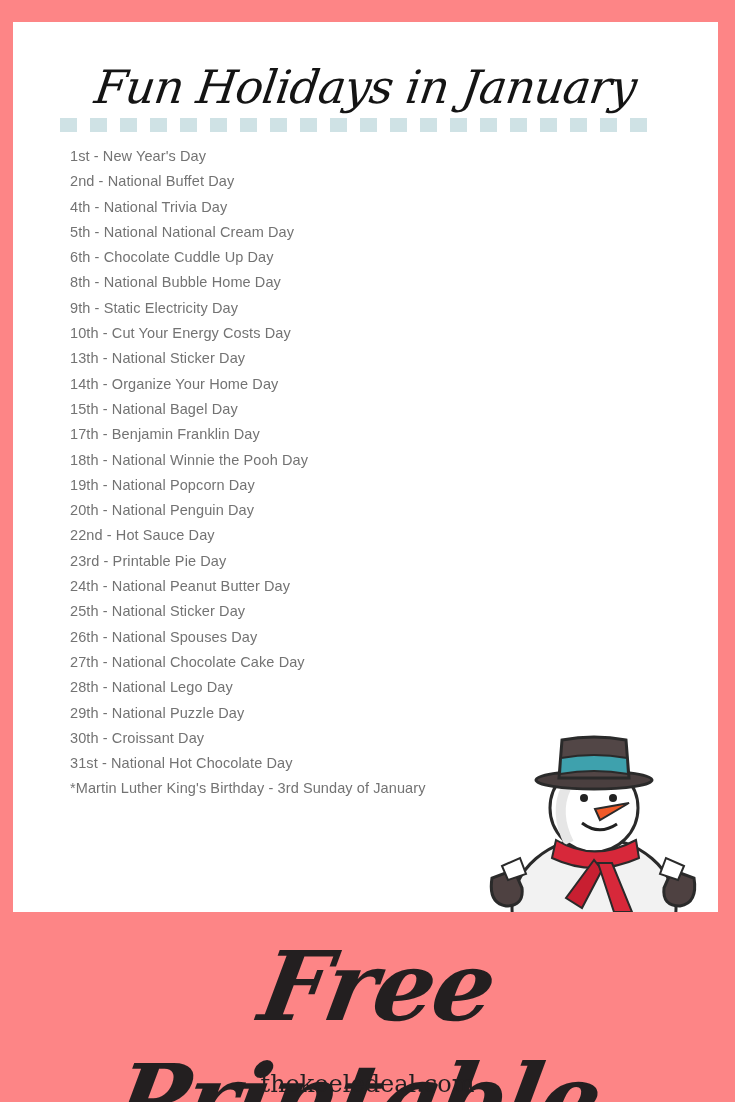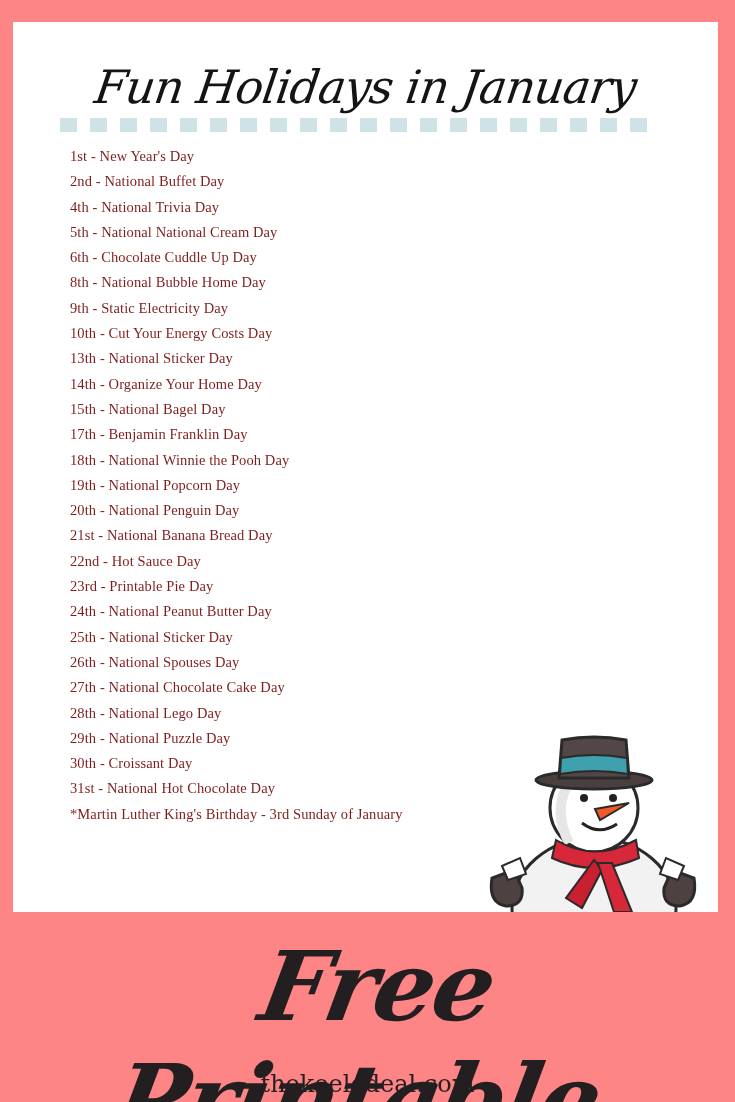--- a/index.html
+++ b/index.html
@@ -2,21 +2,21 @@
 <html><head>
 <meta charset="utf-8">
 <style>
   html, body { margin:0; padding:0; }
   body { width:735px; height:1102px; background:#fd8586; position:relative; overflow:hidden; font-family:"DejaVu Sans", sans-serif; }
   .panel { position:absolute; left:13px; top:22px; width:705px; height:890px; background:#ffffff; }
   .title { position:absolute; left:0; right:0; top:38px; text-align:center; font-family:"DejaVu Serif", serif; font-style:italic; font-size:46px; color:#141414; letter-spacing:-1px; transform:skewX(-8deg); }
   .dots { position:absolute; left:47px; top:96px; display:flex; gap:13px; }
   .dot { width:17px; height:14px; background:#cfe2e5; }
   .list { position:absolute; left:57px; top:122px; margin:0; padding:0; list-style:none; }
-  .list li { height:25.3px; line-height:25.3px; font-family:Liberation Serif, serif; font-size:14.5px; color:#7f1d1d; white-space:nowrap; letter-spacing:0.1px; }
+  .list li { height:25.3px; line-height:25.3px; font-family:Liberation Sans, sans-serif; font-size:14.5px; color:#737373; white-space:nowrap; letter-spacing:0.1px; }
   .snowman { position:absolute; left:474px; top:718px; width:230px; height:194px; }
   .big { position:absolute; left:0; right:0; top:930px; text-align:center; font-family:"DejaVu Serif", serif; font-style:italic; font-weight:bold; font-size:96px; color:#231f20; letter-spacing:-2px; transform:skewX(-10deg); }
   .site { position:absolute; left:0; right:0; top:1070px; text-align:center; font-family:"DejaVu Serif", serif; font-size:24px; color:#231f20; }
 </style>
 </head>
 <body>
 
 <div class="panel">
   <div class="title">Fun Holidays in January</div>
   <div class="dots">
@@ -50,21 +50,20 @@
     <li>8th - National Bubble Home Day</li>
     <li>9th - Static Electricity Day</li>
     <li>10th - Cut Your Energy Costs Day</li>
     <li>13th - National Sticker Day</li>
     <li>14th - Organize Your Home Day</li>
     <li>15th - National Bagel Day</li>
     <li>17th - Benjamin Franklin Day</li>
     <li>18th - National Winnie the Pooh Day</li>
     <li>19th - National Popcorn Day</li>
     <li>20th - National Penguin Day</li>
-    <li>21st - National Banana Bread Day</li>
     <li>22nd - Hot Sauce Day</li>
     <li>23rd - Printable Pie Day</li>
     <li>24th - National Peanut Butter Day</li>
     <li>25th - National Sticker Day</li>
     <li>26th - National Spouses Day</li>
     <li>27th - National Chocolate Cake Day</li>
     <li>28th - National Lego Day</li>
     <li>29th - National Puzzle Day</li>
     <li>30th - Croissant Day</li>
     <li>31st - National Hot Chocolate Day</li>

